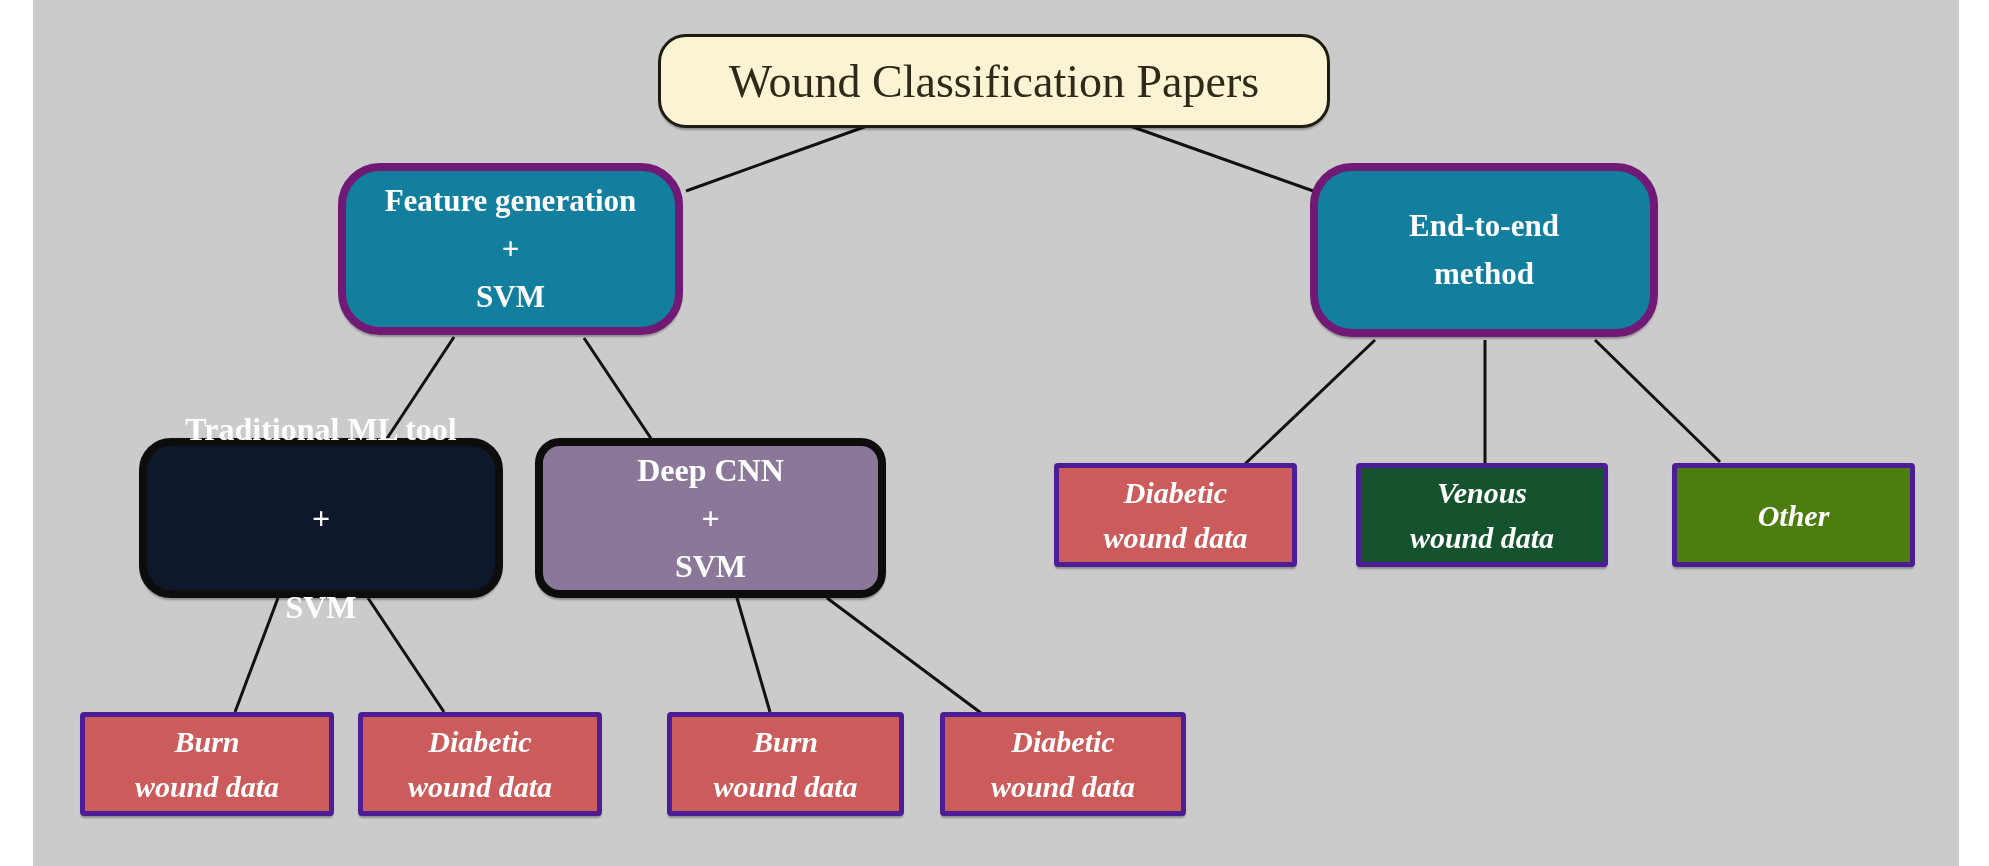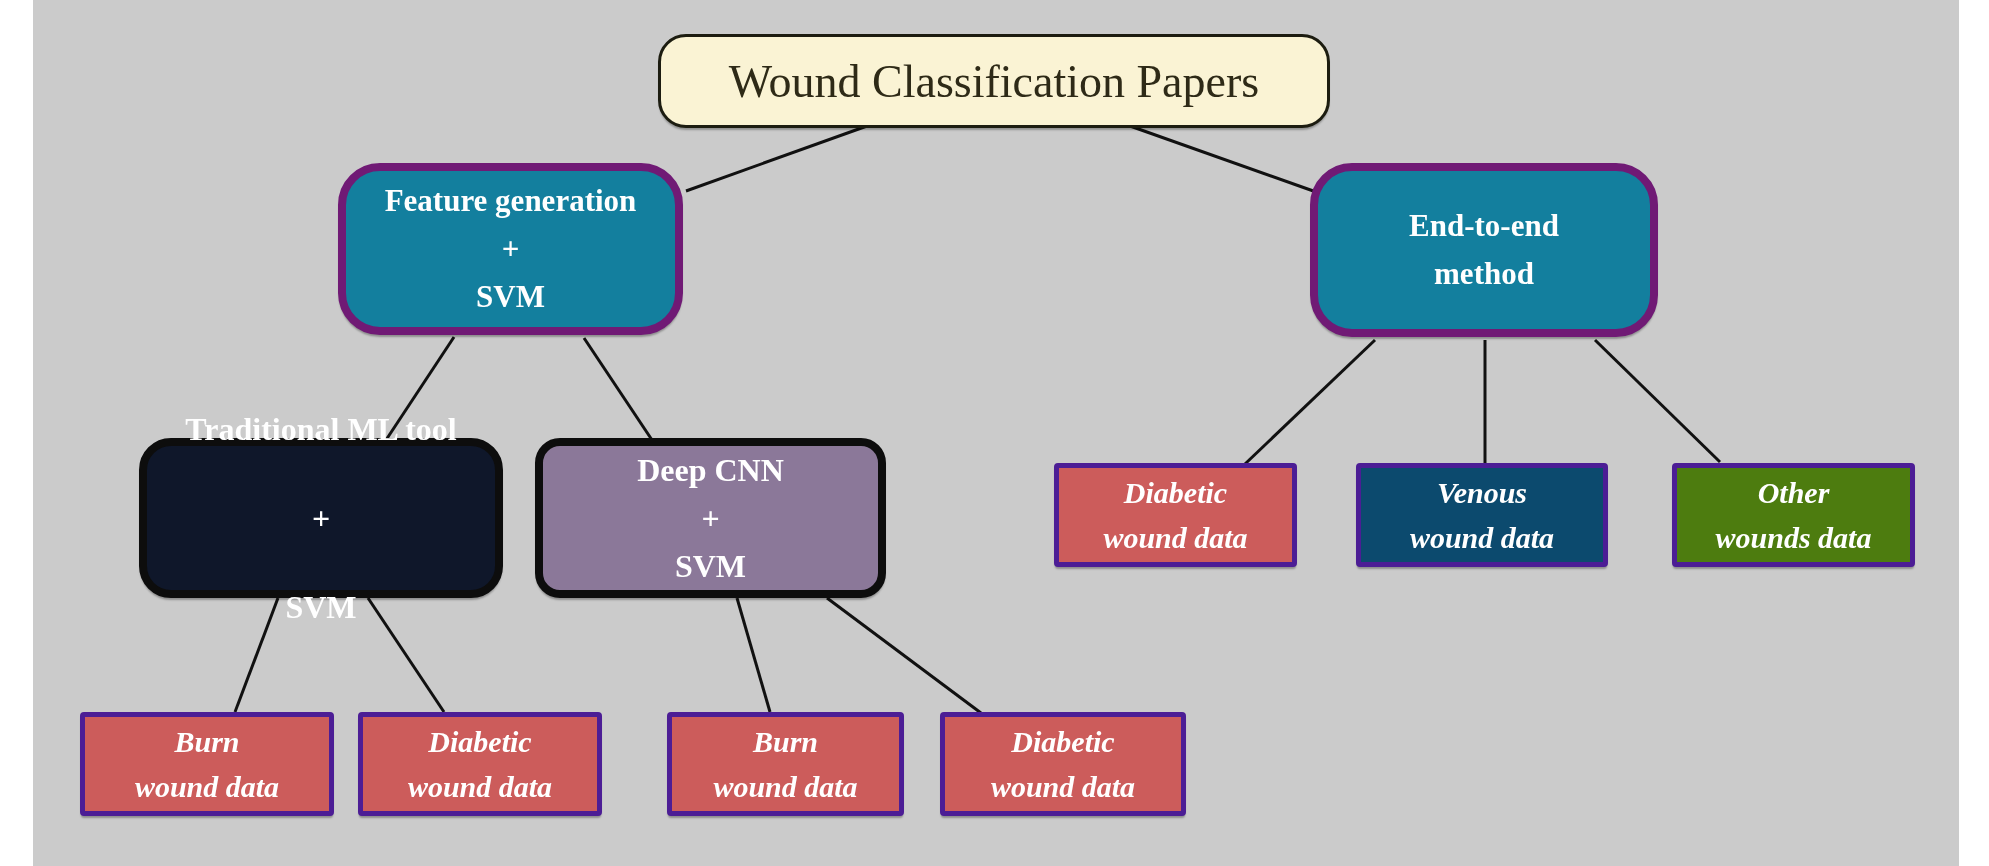--- a/index.html
+++ b/index.html
@@ -159,22 +159,21 @@
   <div class="node node-data node-diabetic2" style="background-color: rgb(204, 92, 91);">
     <span class="ln">Diabetic</span>
     <span class="ln">wound data</span>
   </div>
 
   <div class="node node-data node-diabetic3" style="background-color: rgb(204, 92, 91);">
     <span class="ln">Diabetic</span>
     <span class="ln">wound data</span>
   </div>
 
-  <div class="node node-data node-venous" style="background-color: #0c4a6e;">
+  <div class="node node-data node-venous" style="background-color: #14532d;">
     <span class="ln">Venous</span>
     <span class="ln">wound data</span>
   </div>
 
   <div class="node node-data node-other" style="background-color: #4d7c0f;">
     <span class="ln">Other</span>
-    <span class="ln">wounds data</span>
   </div>
 </div>
 
 </body></html>

